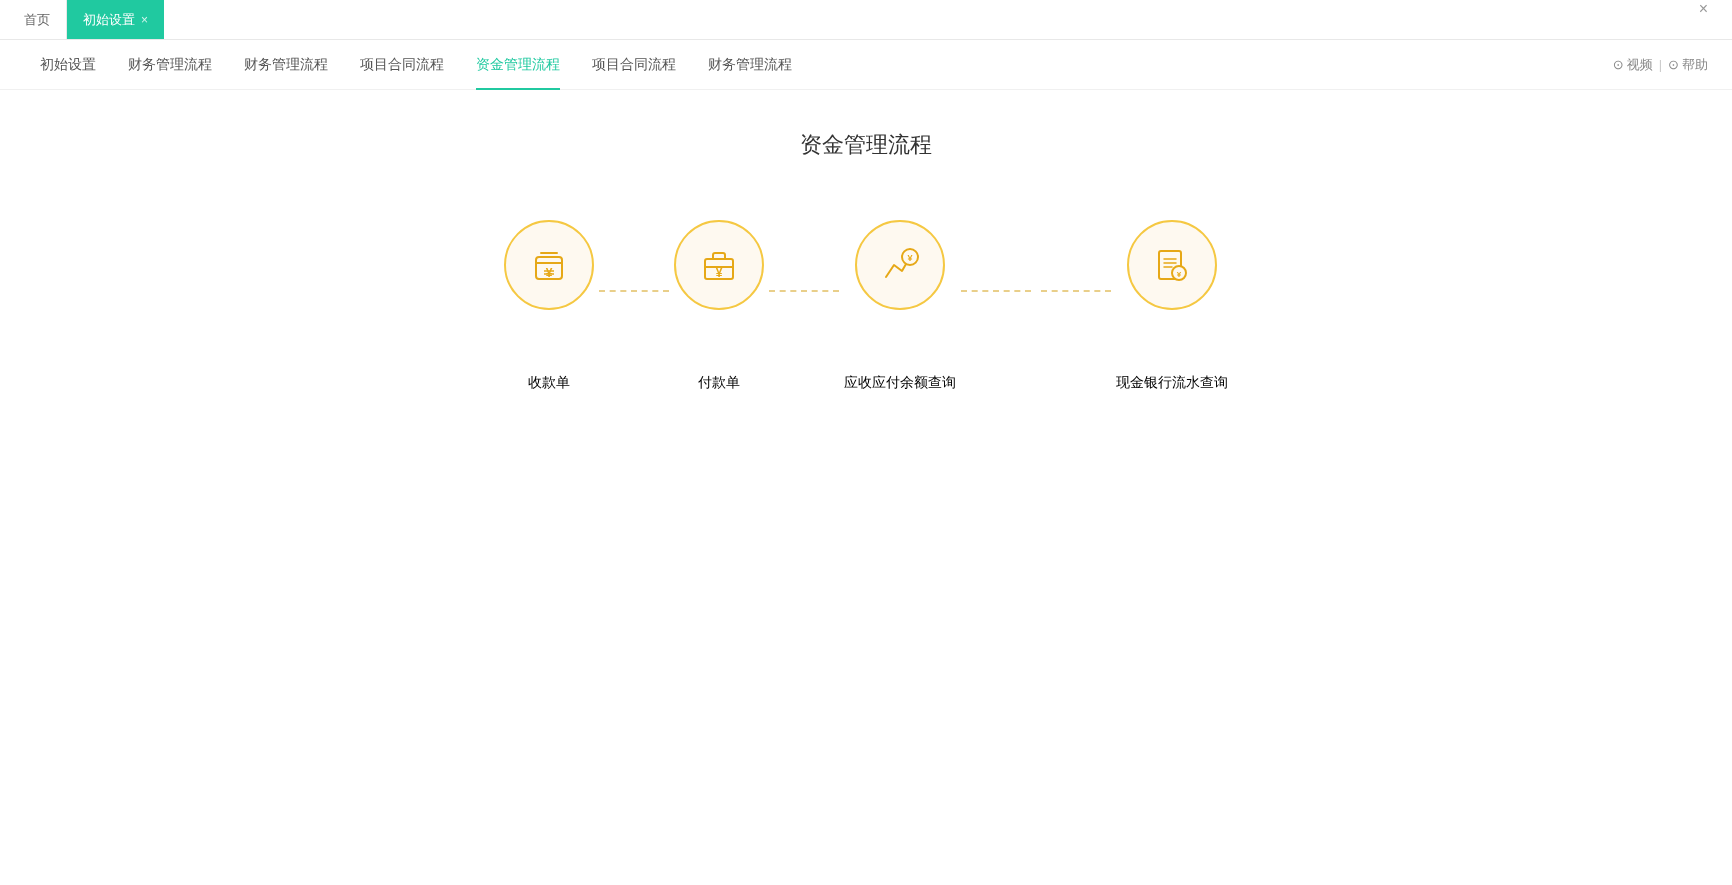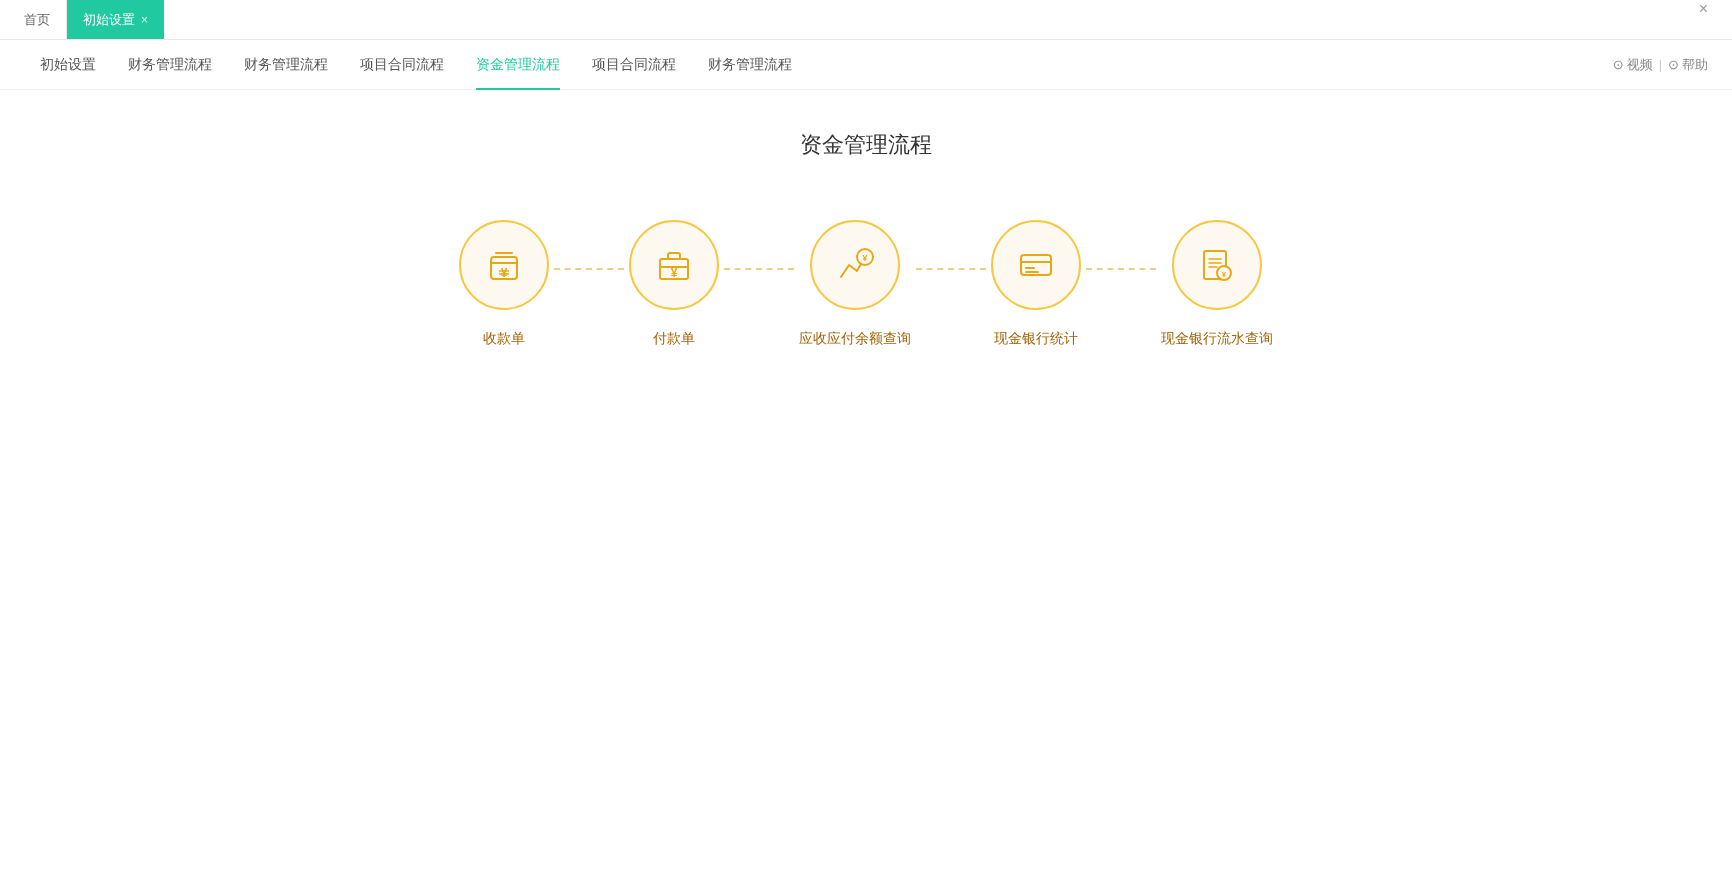--- a/index.html
+++ b/index.html
@@ -136,21 +136,22 @@
       display: flex;
       align-items: center;
       justify-content: center;
     }
     .flow-circle svg {
       width: 44px;
       height: 44px;
     }
     .flow-label {
       font-size: 14px;
-      color: #a16207;
+      color: #000000;
+      margin-top: 44px;
     }
     .flow-connector {
       width: 80px;
       display: flex;
       align-items: center;
       justify-content: center;
       padding-bottom: 30px;
     }
     .connector-dots {
       width: 70px;
@@ -256,32 +257,20 @@
           <text x="32" y="18" text-anchor="middle" fill="#e6a817" font-size="9" font-weight="bold">¥</text>
         </svg>
       </div>
       <span class="flow-label">应收应付余额查询</span>
     </div>
 
     <div class="flow-connector">
       <div class="connector-dots"></div>
     </div>
 
-    <div class="flow-item">
-      <div class="flow-circle">
-        <svg viewBox="0 0 44 44" fill="none" xmlns="http://www.w3.org/2000/svg">
-
-          <rect x="7" y="12" width="30" height="20" rx="3" stroke="#e6a817" stroke-width="2" fill="none"></rect>
-          <path d="M7 19 h30" stroke="#e6a817" stroke-width="2"></path>
-          <path d="M12 25 h8" stroke="#e6a817" stroke-width="2" stroke-linecap="round"></path>
-          <path d="M12 29 h12" stroke="#e6a817" stroke-width="2" stroke-linecap="round"></path>
-        </svg>
-      </div>
-      <span class="flow-label">现金银行统计</span>
-    </div>
 
     <div class="flow-connector">
       <div class="connector-dots"></div>
     </div>
 
     <div class="flow-item">
       <div class="flow-circle">
         <svg viewBox="0 0 44 44" fill="none" xmlns="http://www.w3.org/2000/svg">
 
           <rect x="9" y="8" width="22" height="28" rx="2" stroke="#e6a817" stroke-width="2" fill="none"></rect>

